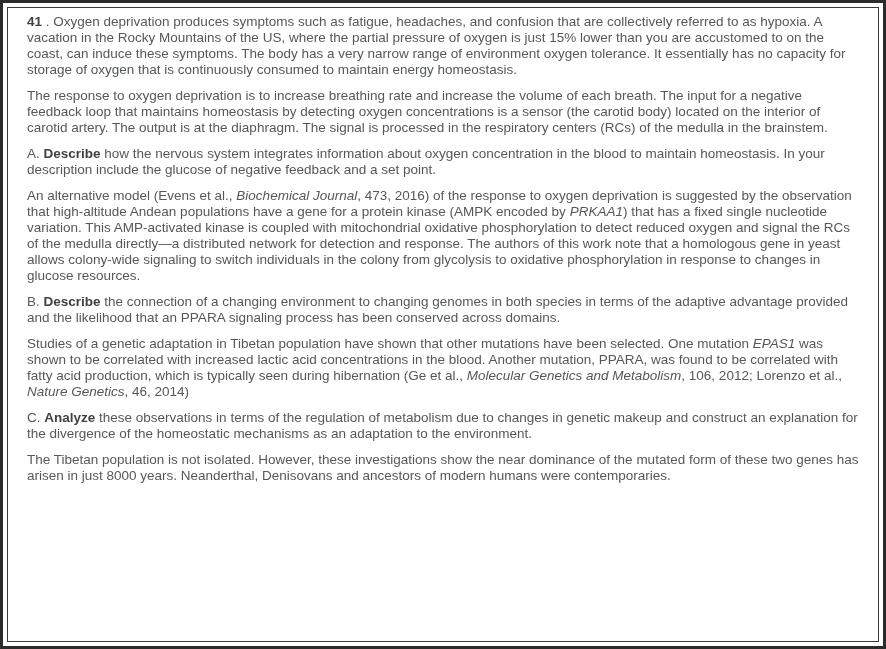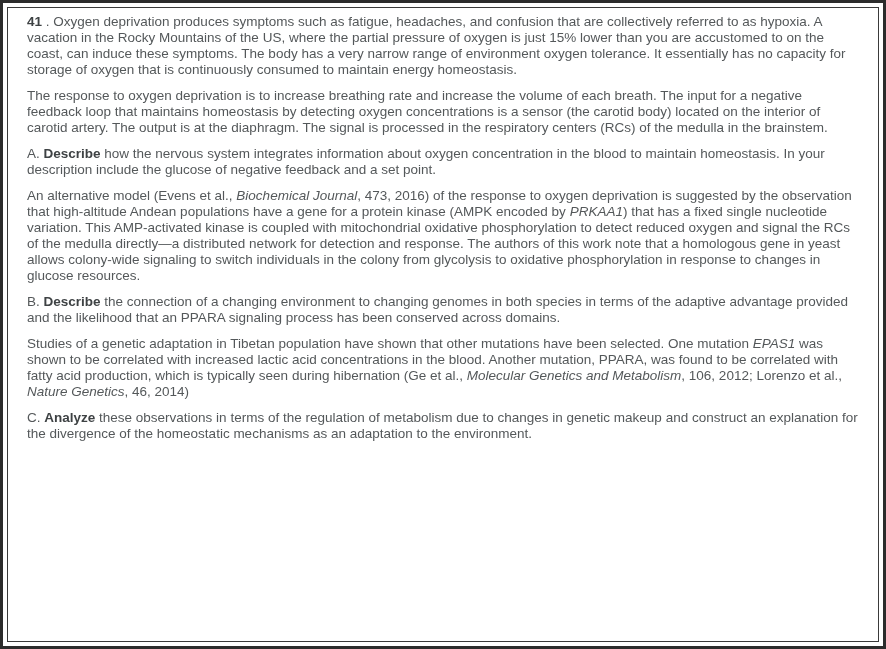--- a/index.html
+++ b/index.html
@@ -49,14 +49,15 @@
 
 <div class="page-frame">
   <div class="content-box">
       <p><strong>41</strong><span> . Oxygen deprivation produces symptoms such as fatigue, headaches, and confusion that are collectively referred to as hypoxia. A vacation in the Rocky Mountains of the US, where the partial pressure of oxygen is just 15% lower than you are accustomed to on the coast, can induce these symptoms. The body has a very narrow range of environment oxygen tolerance. It essentially has no capacity for storage of oxygen that is continuously consumed to maintain energy homeostasis.</span></p>
       <p><span>The response to oxygen deprivation is to increase breathing rate and increase the volume of each breath. The input for a negative feedback loop that maintains homeostasis by detecting oxygen concentrations is a sensor (the carotid body) located on the interior of carotid artery. The output is at the diaphragm. The signal is processed in the respiratory centers (RCs) of the medulla in the brainstem.</span></p>
       <p><span>A. </span><strong>Describe</strong><span> how the nervous system integrates information about oxygen concentration in the blood to maintain homeostasis. In your description include the glucose of negative feedback and a set point.</span></p>
       <p><span>An alternative model (Evens et al., </span><em>Biochemical Journal</em><span>, 473, 2016) of the response to oxygen deprivation is suggested by the observation that high-altitude Andean populations have a gene for a protein kinase (AMPK encoded by </span><em>PRKAA1</em><span>) that has a fixed single nucleotide variation. This AMP-activated kinase is coupled with mitochondrial oxidative phosphorylation to detect reduced oxygen and signal the RCs of the medulla directly—a distributed network for detection and response. The authors of this work note that a homologous gene in yeast allows colony-wide signaling to switch individuals in the colony from glycolysis to oxidative phosphorylation in response to changes in glucose resources.</span></p>
       <p><span>B. </span><strong>Describe</strong><span> the connection of a changing environment to changing genomes in both species in terms of the adaptive advantage provided and the likelihood that an PPARA signaling process has been conserved across domains.</span></p>
       <p><span>Studies of a genetic adaptation in Tibetan population have shown that other mutations have been selected. One mutation </span><em>EPAS1</em><span> was shown to be correlated with increased lactic acid concentrations in the blood. Another mutation, PPARA, was found to be correlated with fatty acid production, which is typically seen during hibernation (Ge et al., </span><em>Molecular Genetics and Metabolism</em><span>, 106, 2012; Lorenzo et al., </span><em>Nature Genetics</em><span>, 46, 2014)</span></p>
       <p><span>C. </span><strong>Analyze</strong><span> these observations in terms of the regulation of metabolism due to changes in genetic makeup and construct an explanation for the divergence of the homeostatic mechanisms as an adaptation to the environment.</span></p>
+      <p><span>The Tibetan population is not isolated. However, these investigations show the near dominance of the mutated form of these two genes has arisen in just 8000 years. Neanderthal, Denisovans and ancestors of modern humans were contemporaries.</span></p>
     </div>
 </div>
 
 </body></html>

